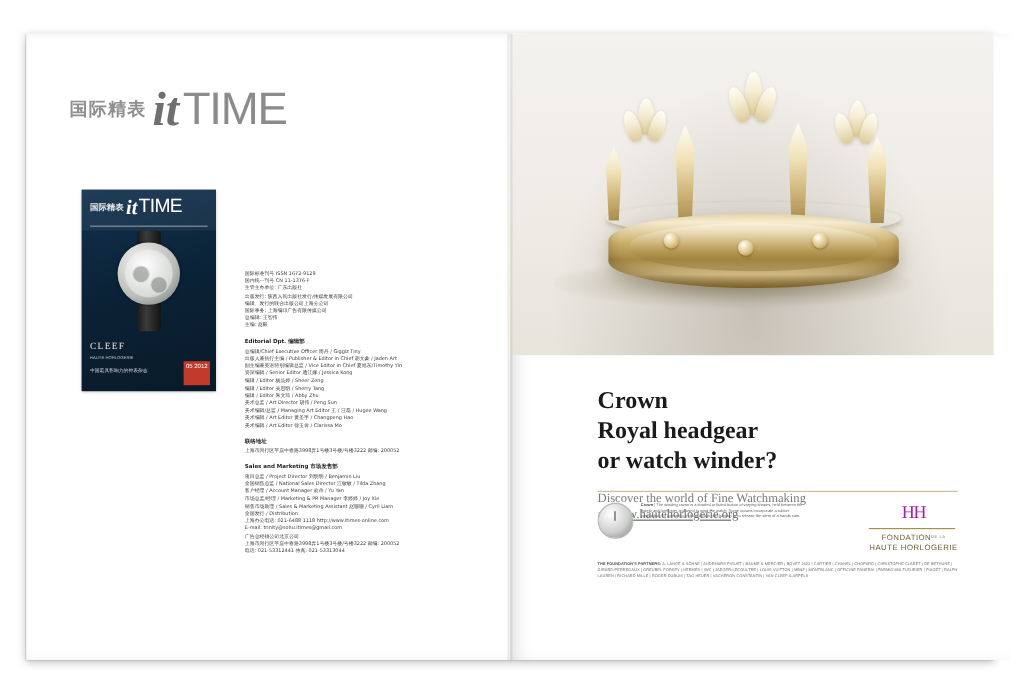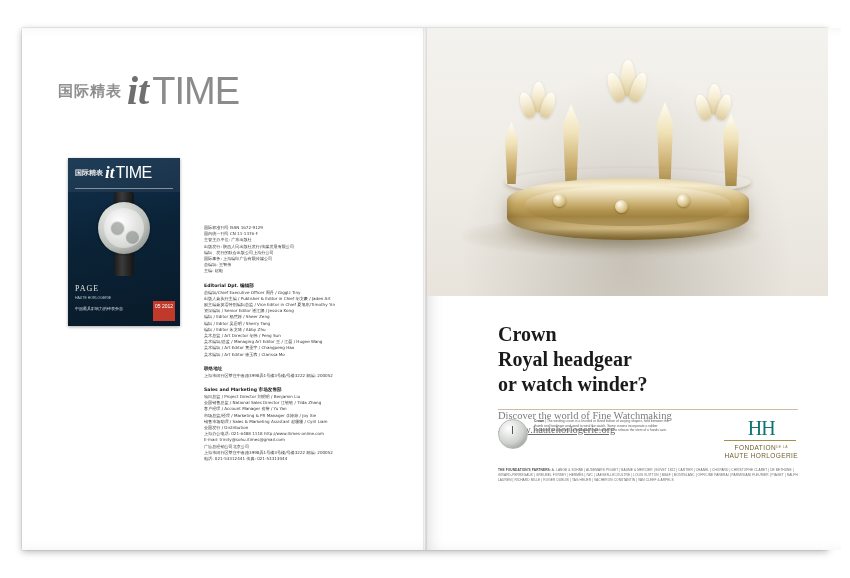--- a/index.html
+++ b/index.html
@@ -404,24 +404,24 @@
   }
   .foot-note b { color: #3a3a3a; }
   .hh-logo {
     margin-left: auto;
     text-align: center;
     color: #6b5a32;
     padding-left: 8px;
   }
   .hh-mark {
     font-family: "Liberation Serif", serif;
-    font-size: 20px;
+    font-size: 15px;
     line-height: 19px;
     letter-spacing: -1px;
-    color: #0f766e;
+    color: #a21caf;
   }
   .hh-rule {
     width: 72px;
     height: 1px;
     background: #a3914f;
     margin: 2px 0 2px;
   }
   .hh-l1 {
     font-size: 6.5px;
     line-height: 8px;
@@ -477,21 +477,21 @@
           <div class="strap-top"></div>
           <div class="strap-bot"></div>
           <div class="watch-case">
             <div class="watch-dial">
               <div class="watch-sub sub1"></div>
               <div class="watch-sub sub2"></div>
             </div>
           </div>
         </div>
         <div class="cover-txt">
-          <div class="l1">PAGE</div>
+          <div class="l1">CLEEF</div>
           <div class="l2">HAUTE HORLOGERIE</div>
           <div class="l3">中国最具影响力的钟表杂志</div>
         </div>
         <div class="cover-badge">05
 2012</div>
       </div>
 
       <div class="colophon">
         <div class="col-block">
           <div class="col-head"></div>

